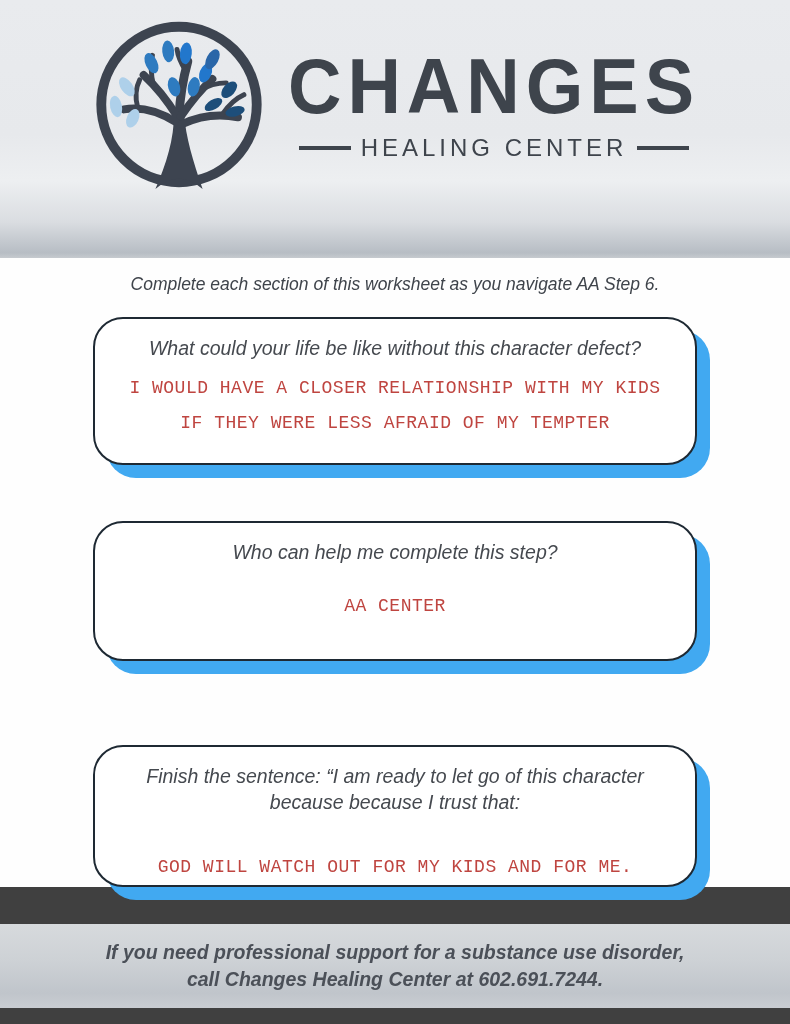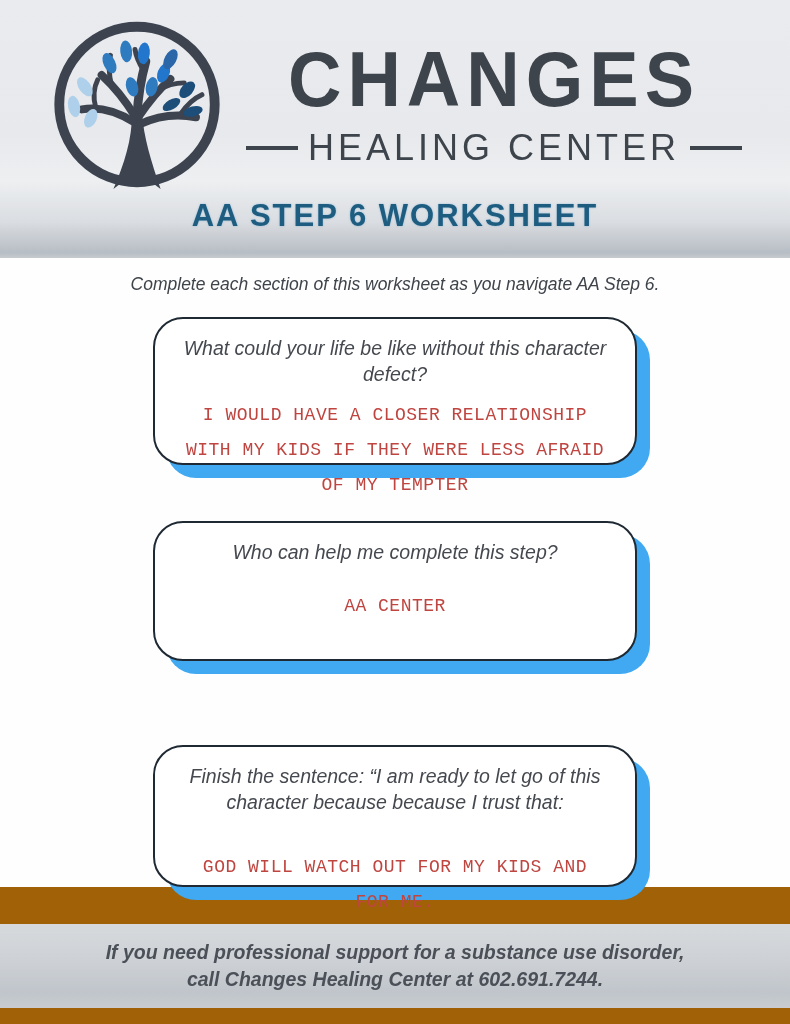--- a/index.html
+++ b/index.html
@@ -1,56 +1,56 @@
 <!DOCTYPE html>
 <html><head>
 <meta charset="utf-8">
 <style>
   * { margin:0; padding:0; box-sizing:border-box; }
   html,body { background:#ffffff; }
   body { font-family:"Liberation Sans", sans-serif; }
   .page {
     position:relative; width:790px; height:1024px; margin:0 auto;
-    background:#a16207; overflow:hidden;
+    background:#404040; overflow:hidden;
   }
 
   
   .header {
     height:258px;
     background:linear-gradient(180deg,#e9ebee 0%,#e7e9ec 52%,#edeff1 70%,#dadde1 86%,#b7bdc4 98%,#c6cacf 100%);
   }
   .logo-row {
     display:flex; align-items:center; justify-content:center;
     gap:20px; padding-top:14px; height:196px;
   }
   .logo-mark { width:178px; height:182px; flex:0 0 auto; }
   .brand-text { display:flex; flex-direction:column; align-items:center; }
   .brand-name {
     font-size:74px; font-weight:bold; letter-spacing:6px;
     color:#3e444c; line-height:1.02; transform:scaleY(1.06);
   }
   .brand-sub { display:flex; align-items:center; gap:10px; margin-top:10px; }
   .dash-rule { width:52px; height:4px; background:#3e444c; }
   .brand-tagline {
-    font-size:36px; letter-spacing:4px; color:#3e444c; font-weight:500;text-align:center;
+    font-size:24px; letter-spacing:4px; color:#3e444c; font-weight:500;text-align:center;
   }
   .title {
     text-align:center; font-size:31px; font-weight:bold; letter-spacing:2px;
     color:#1e5d80; text-shadow:0 0 2px rgba(125,175,210,.85);
     margin-top:2px;
   }
 
   
   .content { background:#fefefe; }
   .subtitle {
     text-align:center; font-style:italic; font-size:17.5px; color:#3f444b;
     padding-top:16px;
   }
   .qbox {
-    position:relative; width:484px; margin:0 auto; background:#ffffff;
+    position:relative; width:604px; margin:0 auto; background:#ffffff;
     border:2px solid #1e2933; border-radius:30px;
     box-shadow:13px 13px 0 0 #41a9f1;
     text-align:center; padding:16px 28px 0 28px;
   }
   .qbox-1 { margin-top:22px; height:148px; }
   .qbox-2 { margin-top:56px; height:140px; }
   .qbox-3 { margin-top:84px; height:142px; }
   .question {
     font-style:italic; font-size:19.5px; color:#45494f; line-height:1.35;
     max-width:560px; margin:0 auto;
@@ -113,21 +113,20 @@
       </svg>
       <div class="brand-text">
         <div class="brand-name">CHANGES</div>
         <div class="brand-sub">
           <span class="dash-rule"></span>
           <span class="brand-tagline">HEALING CENTER</span>
           <span class="dash-rule"></span>
         </div>
       </div>
     </div>
-    <h1 class="title">AA STEP 6 WORKSHEET</h1>
   </header>
 
   <main class="content">
     <p class="subtitle">Complete each section of this worksheet as you navigate AA Step 6.</p>
 
     <section class="qbox qbox-1">
       <p class="question">What could your life be like without this character defect?</p>
       <p class="answer">I WOULD HAVE A CLOSER RELATIONSHIP WITH MY KIDS IF THEY WERE LESS AFRAID OF MY TEMPTER</p>
     </section>
 

